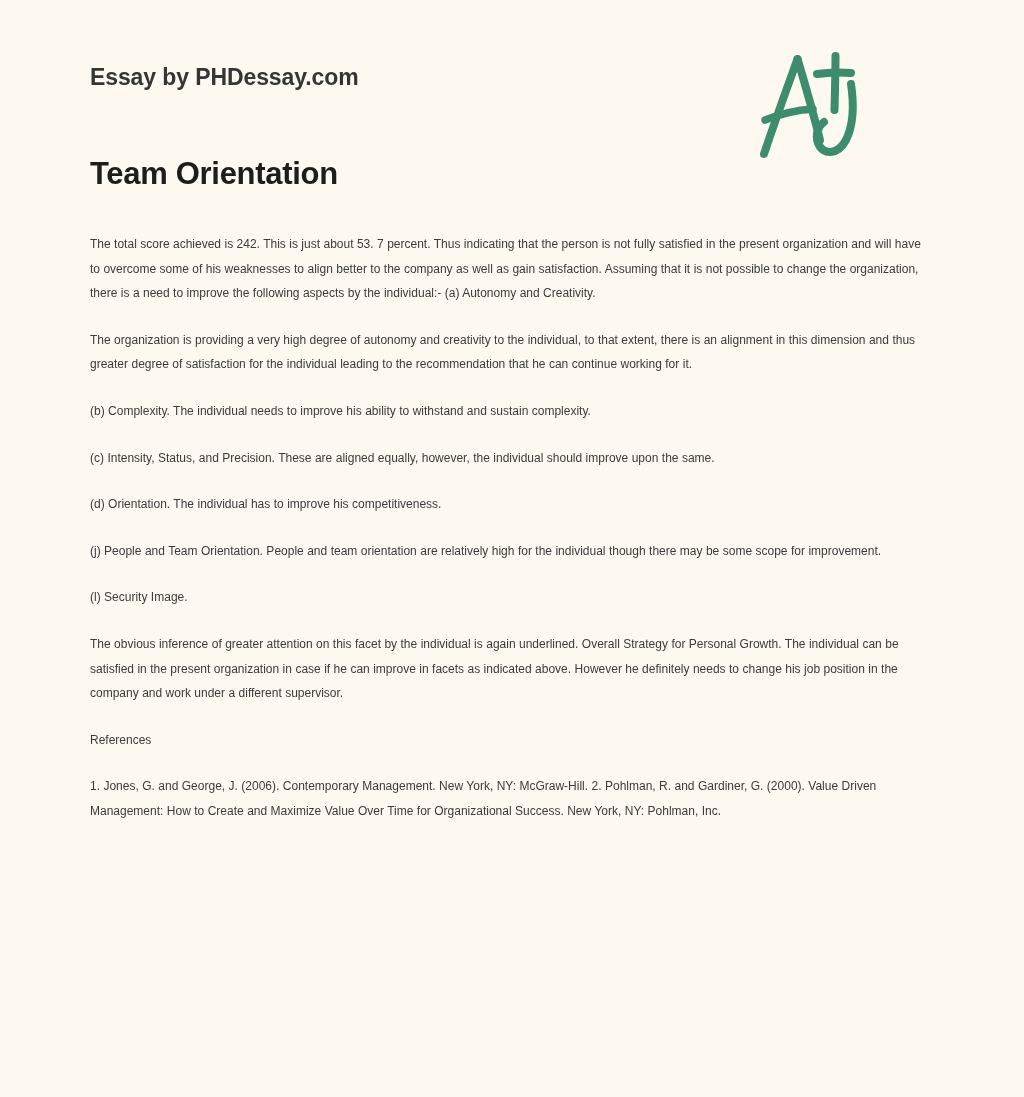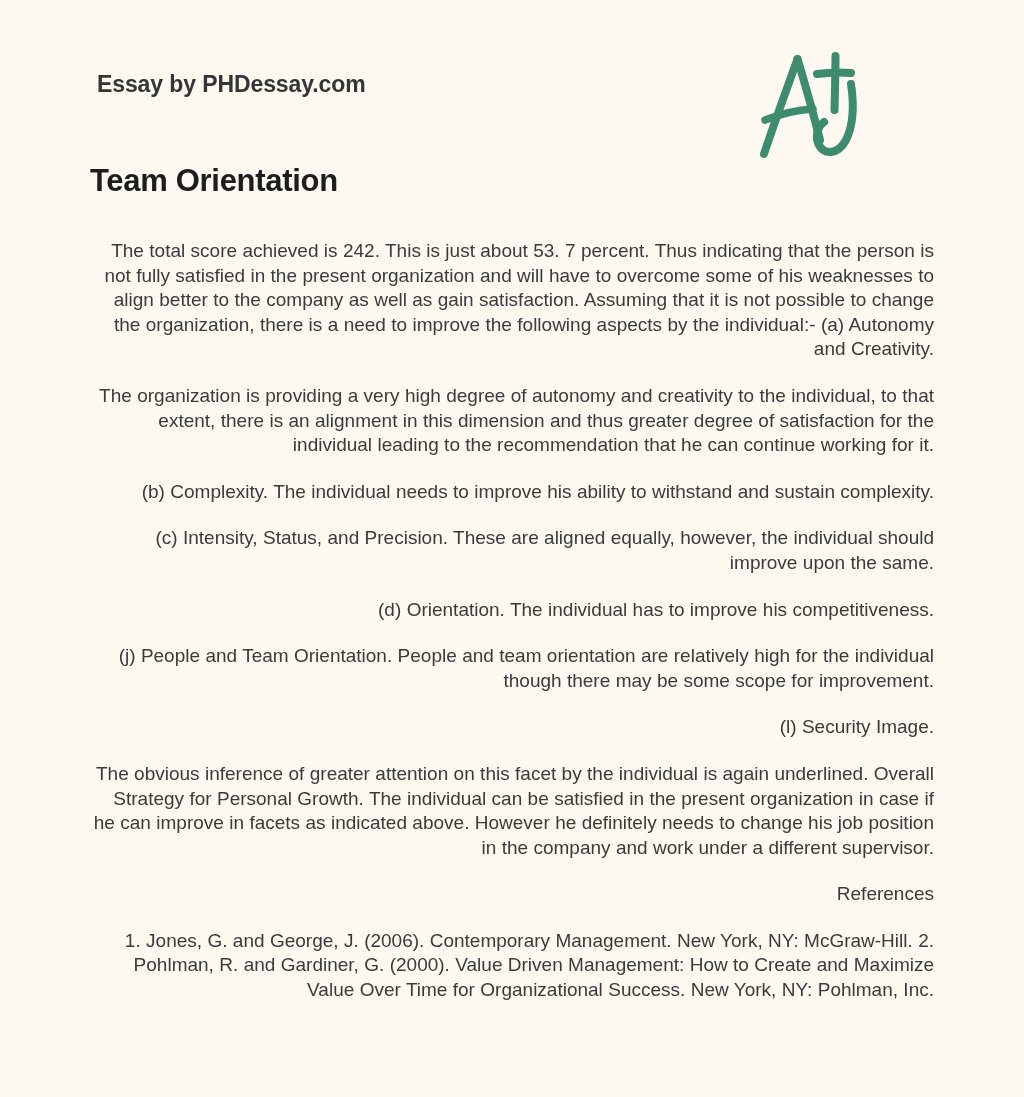--- a/index.html
+++ b/index.html
@@ -28,21 +28,21 @@
     position: relative;
     padding-top: 63px;
   }
 
   .brand-line {
     font-size: 23px;
     font-weight: bold;
     color: #353535;
     letter-spacing: -0.1px;
     line-height: 28px;
-    margin: 7px;
+    margin: 0;
   }
 
   .source-line {
     margin: 13px 0 0 0;
     font-size: 15.5px;
     line-height: 22px;
     color: #8d8d8d;
   }
 
   .source-label {
@@ -75,24 +75,24 @@
   }
 
   
   .article {
     margin-top: 38px;
     max-width: 846px;
   }
 
   .article p {
     margin: 0 0 22px 0;
-    font-size: 19px;
+    font-size: 12px;
     line-height: 24.6px;
     color: #3b3b3b;
-    text-align: right;
+    text-align: left;
     word-spacing: 0.1px;
   }
 
   .article p:last-child {
     margin-bottom: 0;
   }
 </style>
 </head>
 <body>
 

